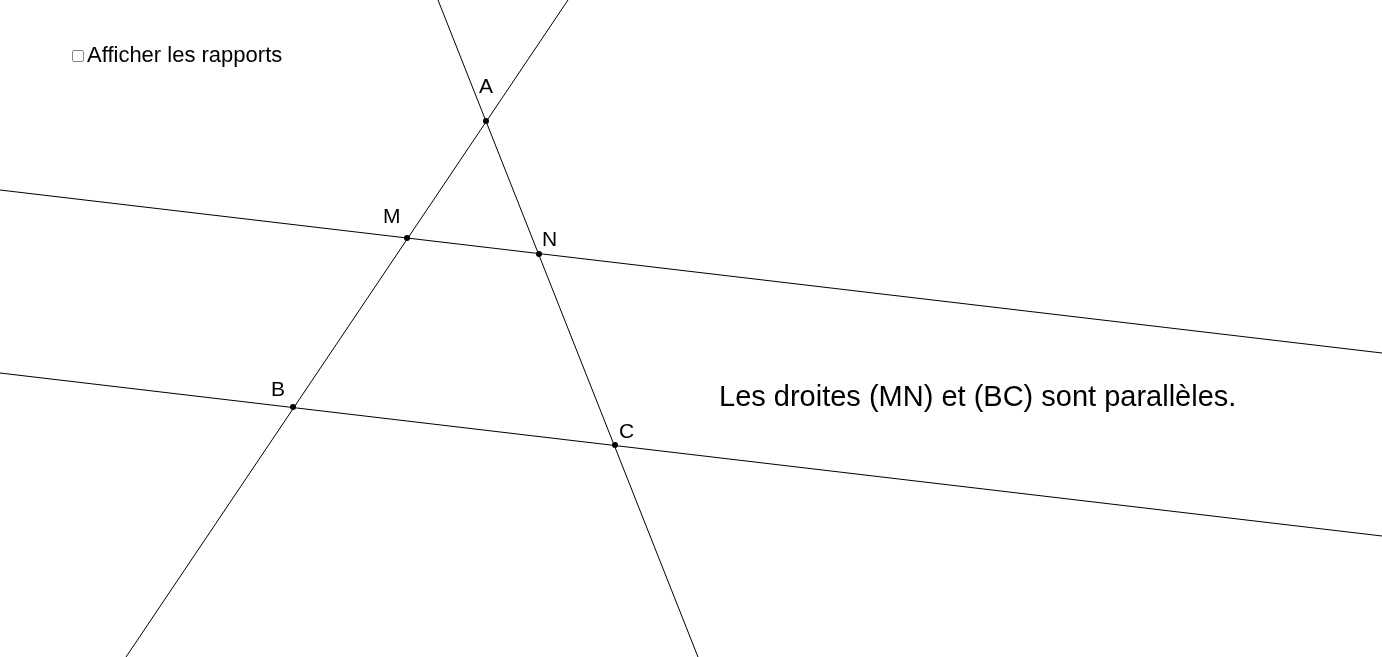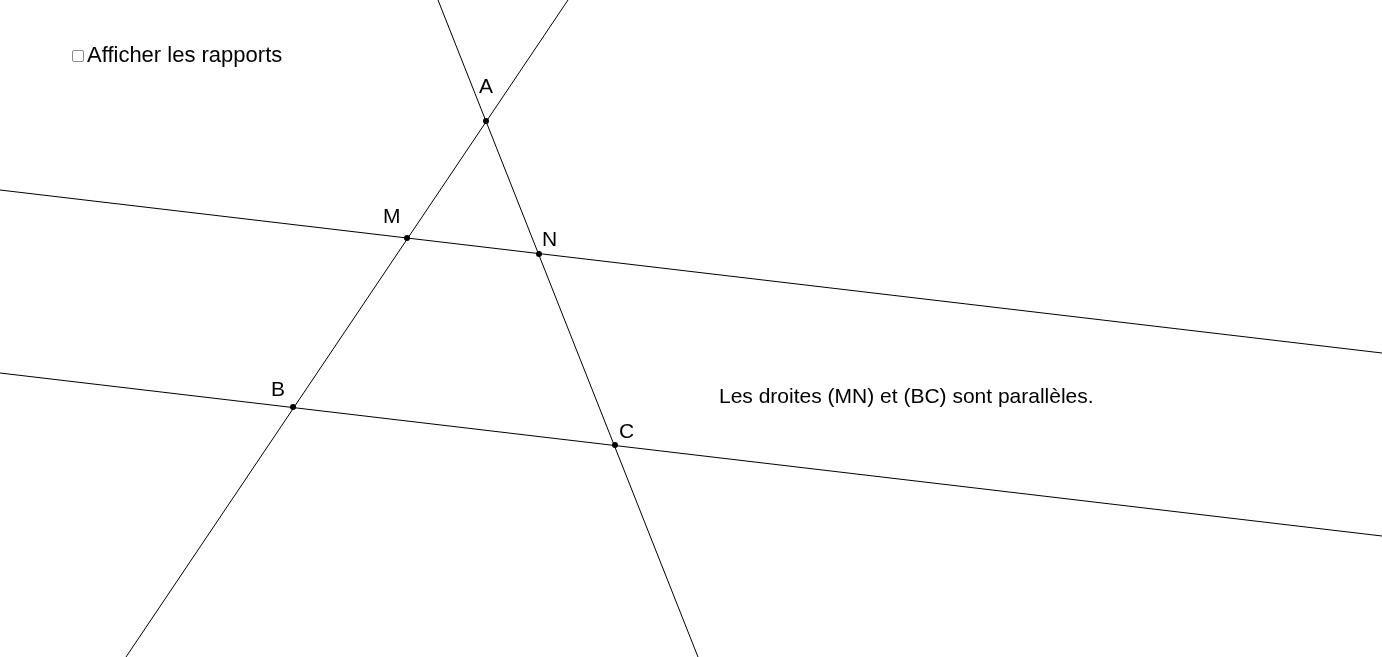--- a/index.html
+++ b/index.html
@@ -3,21 +3,21 @@
 <meta charset="utf-8">
 <style>
   html, body { margin: 0; padding: 0; background: #ffffff; }
   body { width: 1382px; height: 657px; position: relative; overflow: hidden;
          font-family: "Liberation Sans", sans-serif; color: #000; }
   #canvas { position: absolute; left: 0; top: 0; }
   .checkbox-row { position: absolute; left: 72px; top: 42px; display: flex; align-items: center; cursor: pointer; }
   .checkbox-box { width: 12px; height: 12px; border: 1px solid #8a8a8a; border-radius: 2px; background: #fff; box-sizing: border-box; margin-right: 3px; margin-top: 1px; }
   .checkbox-label { font-size: 22px; line-height: 26px; text-align: center; }
   .point-label { position: absolute; font-size: 21px; line-height: 22px; }
-  .statement { position: absolute; left: 719px; top: 384px; font-size: 21px; line-height: 24px; white-space: nowrap; }
+  .statement { position: absolute; left: 719px; top: 384px; font-size: 29px; line-height: 24px; white-space: nowrap; }
 </style>
 </head>
 <body>
 
 <svg id="canvas" width="1382" height="657" xmlns="http://www.w3.org/2000/svg">
   <g id="lines-layer">
       <line x1="568" y1="0" x2="126" y2="657" stroke="#000000" stroke-width="1"></line>
       <line x1="438" y1="0" x2="698" y2="657" stroke="#000000" stroke-width="1"></line>
       <line x1="0" y1="190" x2="1382" y2="353" stroke="#000000" stroke-width="1"></line>
       <line x1="0" y1="373" x2="1382" y2="536" stroke="#000000" stroke-width="1"></line>

